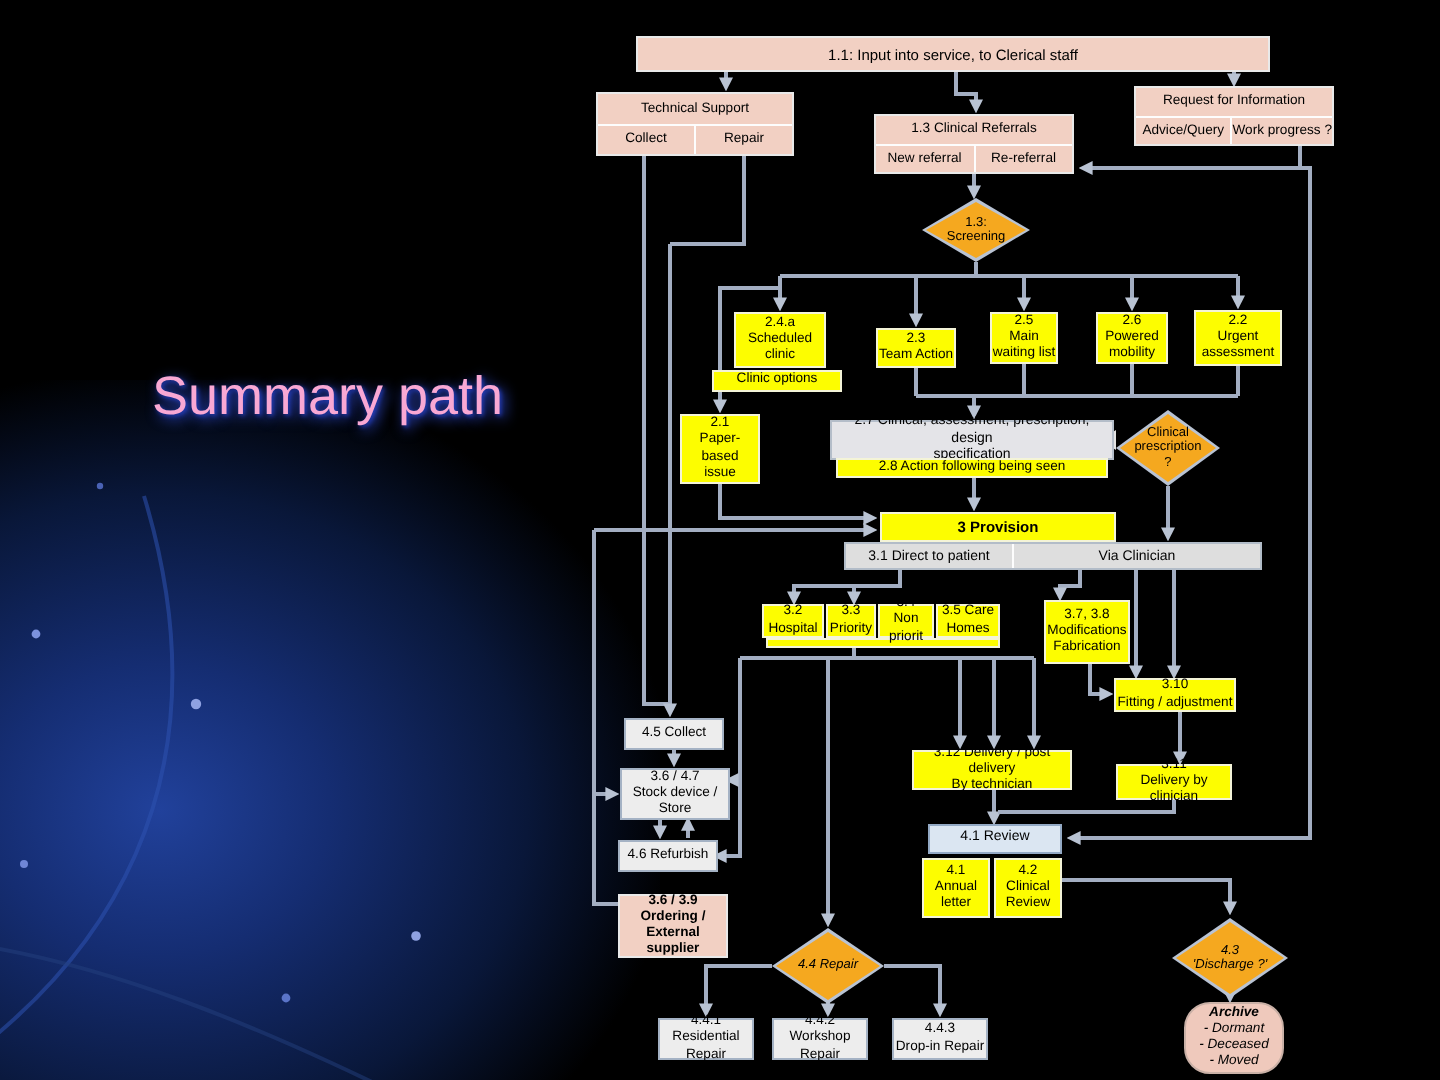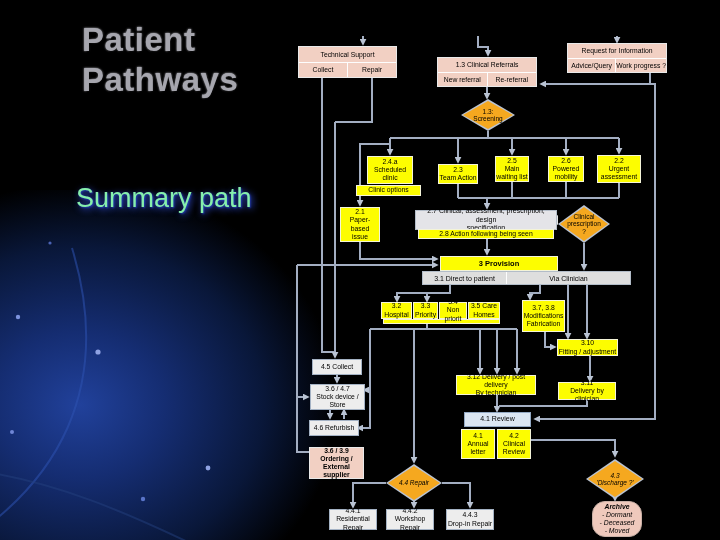--- a/index.html
+++ b/index.html
@@ -6,21 +6,21 @@
   .slide{position:relative;width:720px;height:540px;background:#000;overflow:hidden;
          font-family:"Liberation Sans",sans-serif;}
   
   .glow{position:absolute;left:-170px;top:190px;width:500px;height:430px;
         background:radial-gradient(ellipse at center,#21419b 0%,#152d72 24%,#091739 52%,rgba(0,0,0,0) 73%);}
   .bgdeco{position:absolute;left:0;top:0;pointer-events:none;}
   
   .title{position:absolute;left:82px;top:20px;font-size:33px;font-weight:bold;color:#a6a6ae;
          line-height:1.22;white-space:pre-line;letter-spacing:.5px;
          text-shadow:2px 3px 3px #000,0 0 2px #cfcfd8;}
-  .subtitle{position:absolute;left:76px;top:183px;font-size:27px;color:#86efac;
+  .subtitle{position:absolute;left:76px;top:183px;font-size:27px;color:#f9a8d4;
          text-shadow:2px 2px 7px #3a5cff,1px 1px 2px #1b2f99;}
   
   .bx{position:absolute;box-sizing:border-box;display:flex;align-items:center;justify-content:center;
       text-align:center;white-space:pre-line;font-size:6.8px;line-height:1.2;color:#000;z-index:3;}
   .yel{background:#fdfd00;border:1px solid #f4f4d8;}
   .wht{background:#ededed;border:1px solid #a4b2c4;}
   .pinkb{background:#f2d0c3;border:1px solid #e9e9e9;}
   .bluehdr{background:#dbe6f2;border:1px solid #93a9c4;}
   .gry{background:#e4e4e8;border:1px solid #b4bdc9;}
   .strip{position:absolute;background:#fdfd00;border:1px solid #f4f4d8;box-sizing:border-box;z-index:2;}
@@ -118,24 +118,23 @@
       <path d="M344 419 V414" marker-end="url(#ar)"></path>
       <path d="M386 483 H353 V503" marker-end="url(#ar)"></path>
       <path d="M442 483 H470 V503" marker-end="url(#ar)"></path>
       <path d="M414 499 V503" marker-end="url(#ar)"></path>
       <path d="M531 440 H615 V452" marker-end="url(#ar)"></path>
       <path d="M615 494 V496" marker-end="url(#ar)"></path>
     </g>
     <polygon points="550,220 558,215 558,225" fill="#e4e4e4"></polygon>
   </svg>
 
-  <div class="title">Patient
-Pathways</div>
   <div class="subtitle">Summary path</div>
 
+  <div class="bx pinkb" style="left:318px;top:18px;width:317px;height:18px;font-size:7.5px;">1.1:   Input into service,  to Clerical staff</div>
 
   <div class="grp" style="left:298px;top:46px;width:99px;height:32px;">
     <div class="gt">Technical Support</div>
     <div class="gc">
       <div>Collect</div>
       <div>Repair</div>
     </div>
   </div>
 
   <div class="grp" style="left:437px;top:57px;width:100px;height:30px;">

